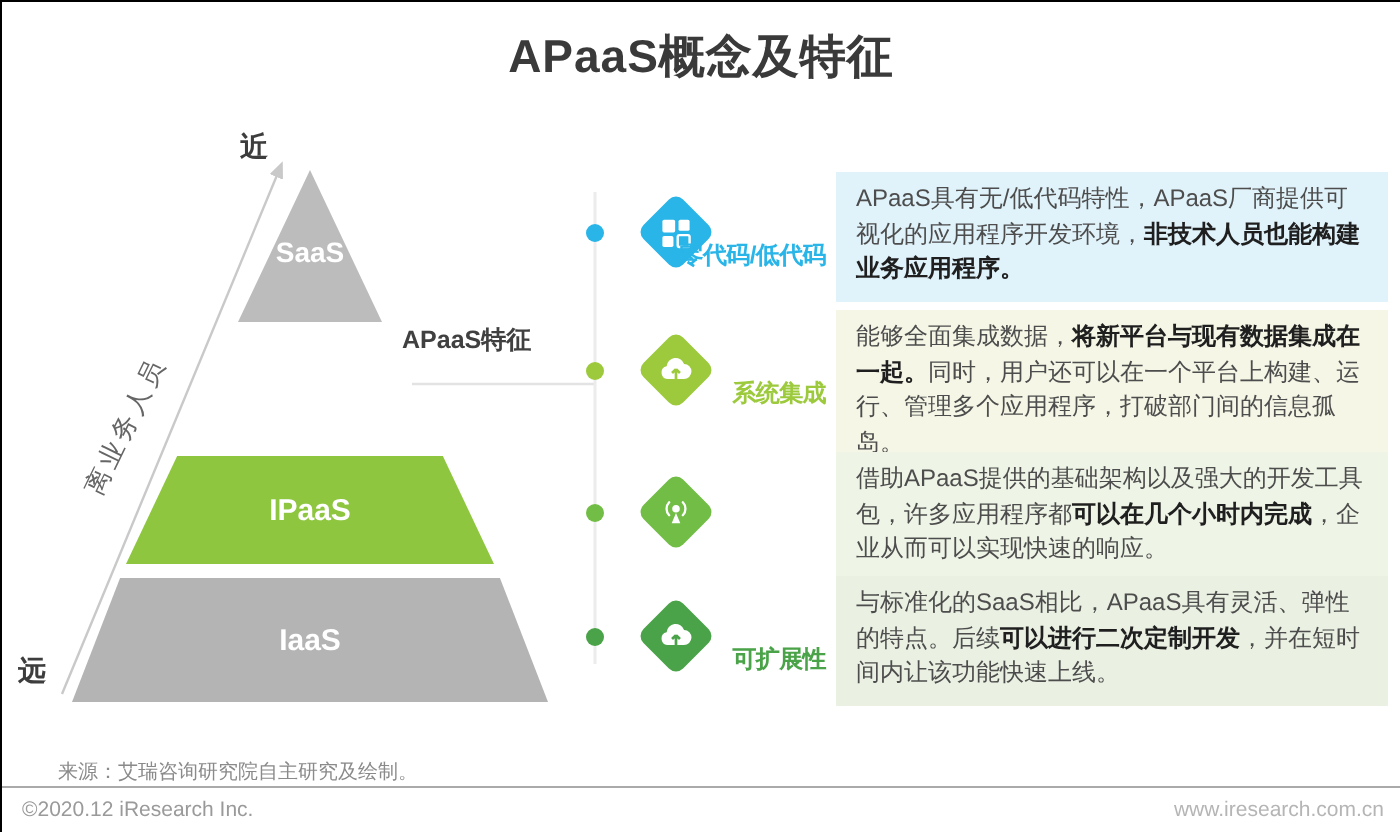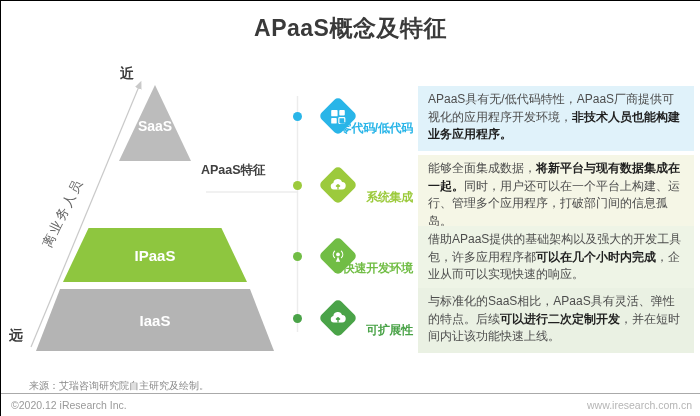--- a/index.html
+++ b/index.html
@@ -116,21 +116,20 @@
 
   <div class="feature-row" style="top: 225px; --c: #71bd45; --bg: #eef4e6;">
     <span class="dot"></span>
     <span class="diamond">
       <svg width="18" height="18" viewBox="0 0 20 20">
         <circle cx="10" cy="8.2" r="2.1" fill="#fff"></circle>
         <path d="M6.2 4.6 a5.2 5.2 0 0 0 0 7.2 M13.8 4.6 a5.2 5.2 0 0 1 0 7.2" stroke="#fff" stroke-width="1.3" fill="none" stroke-linecap="round"></path>
         <path d="M10 10.5 L7.6 16.3 L12.4 16.3 Z" fill="#fff"></path>
       </svg>
     </span>
-    <span class="f-title">快速开发环境</span>
     <div class="desc-box"><span>借助APaaS提供的基础架构以及强大的开发工具包，许多应用程序都</span><b>可以在几个小时内完成</b><span>，企业从而可以实现快速的响应。</span></div>
   </div>
 
   <div class="feature-row" style="top: 287px; --c: #4aa348; --bg: #eaf1e3;">
     <span class="dot"></span>
     <span class="diamond">
       <svg width="18" height="18" viewBox="0 0 20 20">
         <path d="M5.2 15 a3.6 3.6 0 0 1 -0.4 -7.1 A5 5 0 0 1 14.5 6.6 A3.8 3.8 0 0 1 14.3 15 Z" fill="#fff"></path>
         <path d="M10 15 V9.5 M10 9.5 L7.8 11.7 M10 9.5 L12.2 11.7" stroke="var(--c)" stroke-width="1.5" fill="none"></path>
       </svg>

